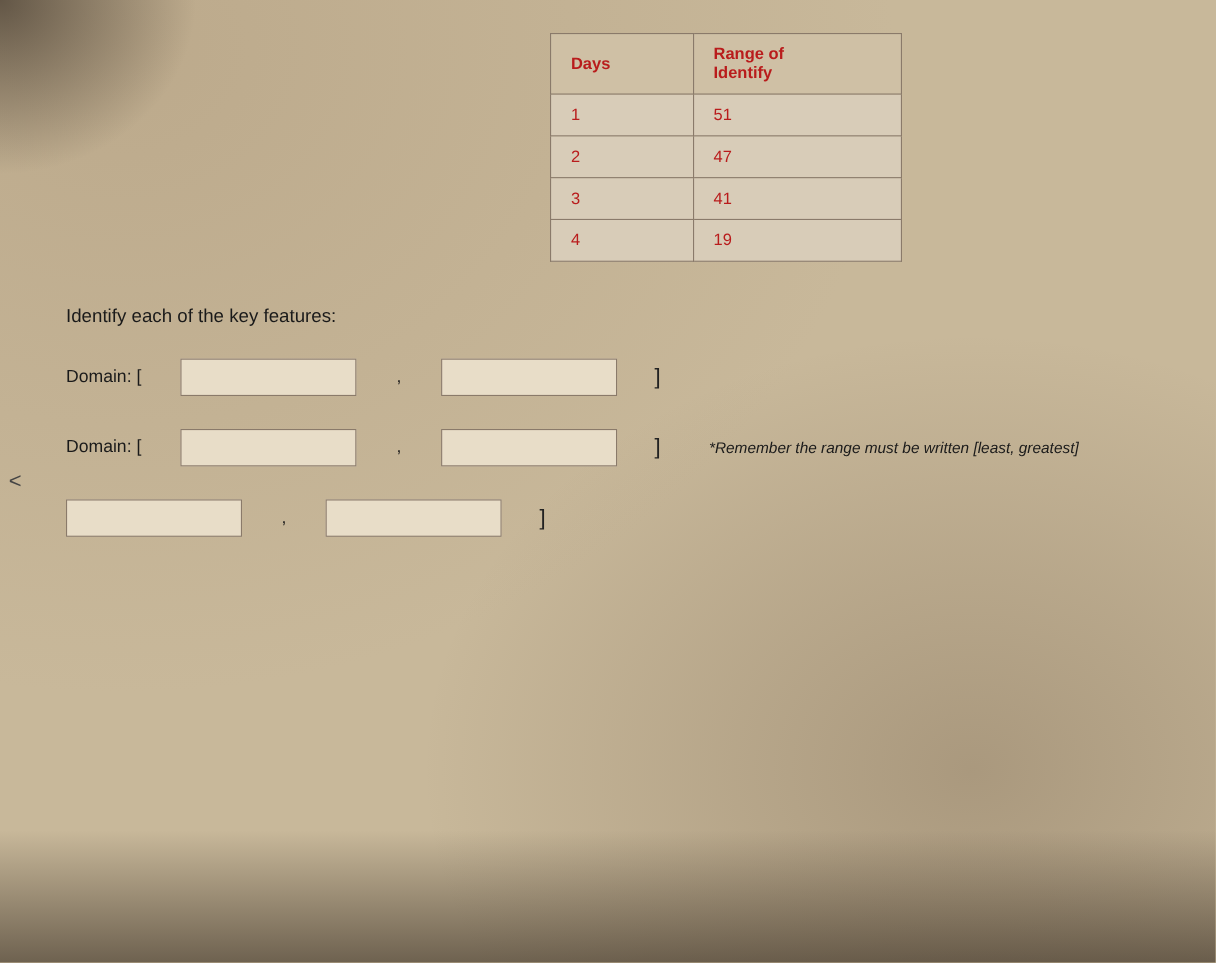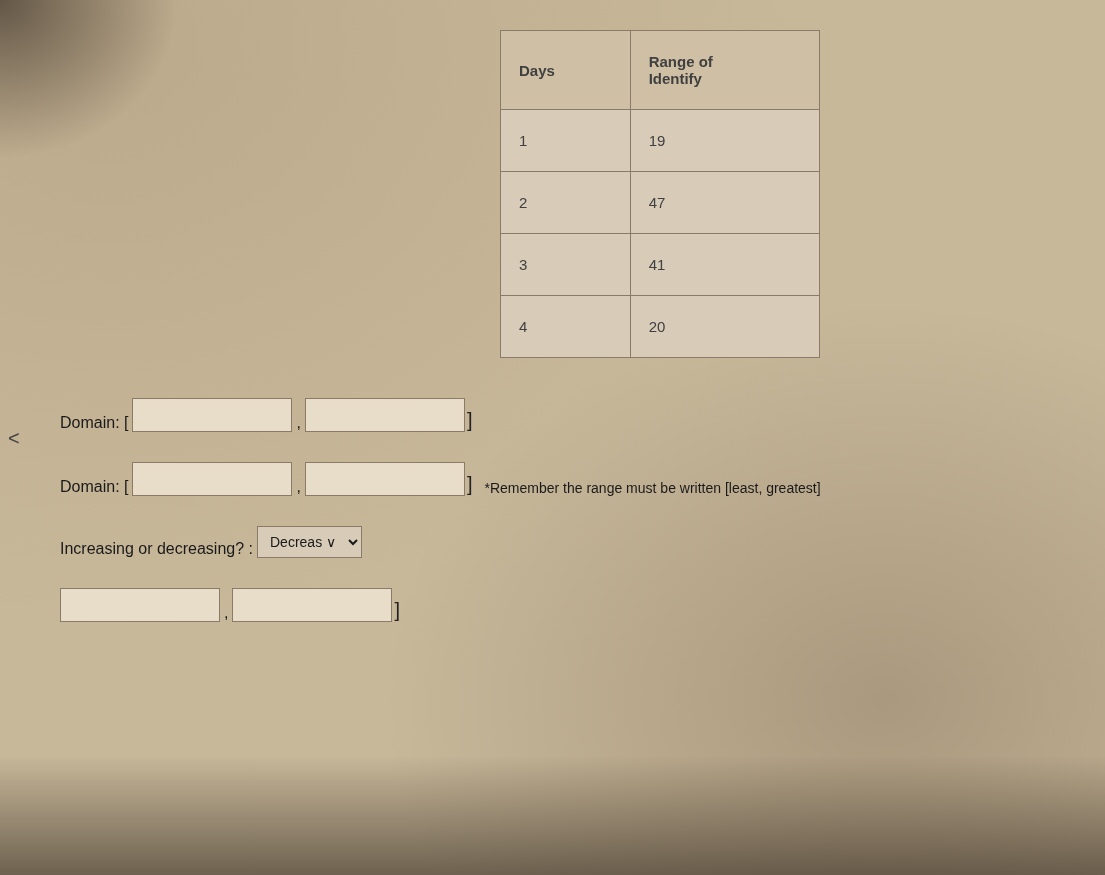--- a/index.html
+++ b/index.html
@@ -68,23 +68,23 @@
     }
 
     table {
       border-collapse: collapse;
       width: 320px;
       background-color: #d6c9b0;
     }
 
     table th, table td {
       border: 1.5px solid #8a7a6a;
-      padding: 22px 18px;
+      padding: 10px 18px;
       font-size: 15px;
-      color: #404040;
+      color: #b91c1c;
     }
 
     table th {
       font-weight: bold;
       background-color: #cfc0a5;
       text-align: left;
     }
 
     table td {
       background-color: #d8ccb8;
@@ -105,24 +105,25 @@
 
     .key-features-title {
       font-size: 17px;
       color: #1a1a1a;
       margin-bottom: 28px;
     }
 
     
     .form-row {
       display: flex;
-      align-items: flex-end;
+      align-items: center;
       margin-bottom: 30px;
       font-size: 16px;
       color: #1a1a1a;
+      gap: 32px;
     }
 
     .form-label {
       margin-right: 4px;
       font-size: 16px;
       white-space: nowrap;
     }
 
     .bracket {
       font-size: 20px;
@@ -143,20 +144,21 @@
 
     .comma {
       margin: 0 4px;
       font-size: 16px;
     }
 
     .range-note {
       margin-left: 10px;
       font-size: 14px;
       color: #1a1a1a;
+      font-style: italic;
     }
 
     
     .dropdown-select {
       height: 32px;
       background-color: #d8ccb8;
       border: 1.5px solid #8a7a6a;
       padding: 4px 8px;
       font-size: 14px;
       color: #1a1a1a;
@@ -189,64 +191,58 @@
           </th>
           <th class="th-cookies">
             <span>Range of</span><br>
             <span>Identify</span>
           </th>
         </tr>
       </thead>
       <tbody>
         <tr>
           <td>1</td>
-          <td>19</td>
+          <td>51</td>
         </tr>
         <tr>
           <td>2</td>
           <td>47</td>
         </tr>
         <tr>
           <td>3</td>
           <td>41</td>
         </tr>
         <tr>
           <td>4</td>
-          <td>20</td>
+          <td>19</td>
         </tr>
       </tbody>
     </table>
   </div>
 
   <div class="key-features">
+    <div class="key-features-title">Identify each of the key features:</div>
 
     <div class="form-row">
       <span class="form-label">Domain: [</span>
       <input class="form-input" type="text" style="">
       <span class="comma">,</span>
       <input class="form-input" type="text" style="">
       <span class="bracket">]</span>
     </div>
 
     <div class="form-row">
       <span class="form-label">Domain: [</span>
       <input class="form-input" type="text" style="">
       <span class="comma">,</span>
       <input class="form-input" type="text" style="">
       <span class="bracket">]</span>
       <span class="range-note">*Remember the range must be written [least, greatest]</span>
     </div>
 
-    <div class="form-row">
-      <span class="form-label">Increasing or decreasing? :</span>
-      <select class="dropdown-select">
-        <option value="decreasing" selected="">Decreas ∨</option>
-        <option value="increasing">Increasing</option>
-      </select>
-    </div>
 
     <div class="form-row">
       <input class="form-input" type="text" style="">
       <span class="comma">,</span>
       <input class="form-input" type="text" style="">
       <span class="bracket">]</span>
     </div>
   </div>
 
 </div>

